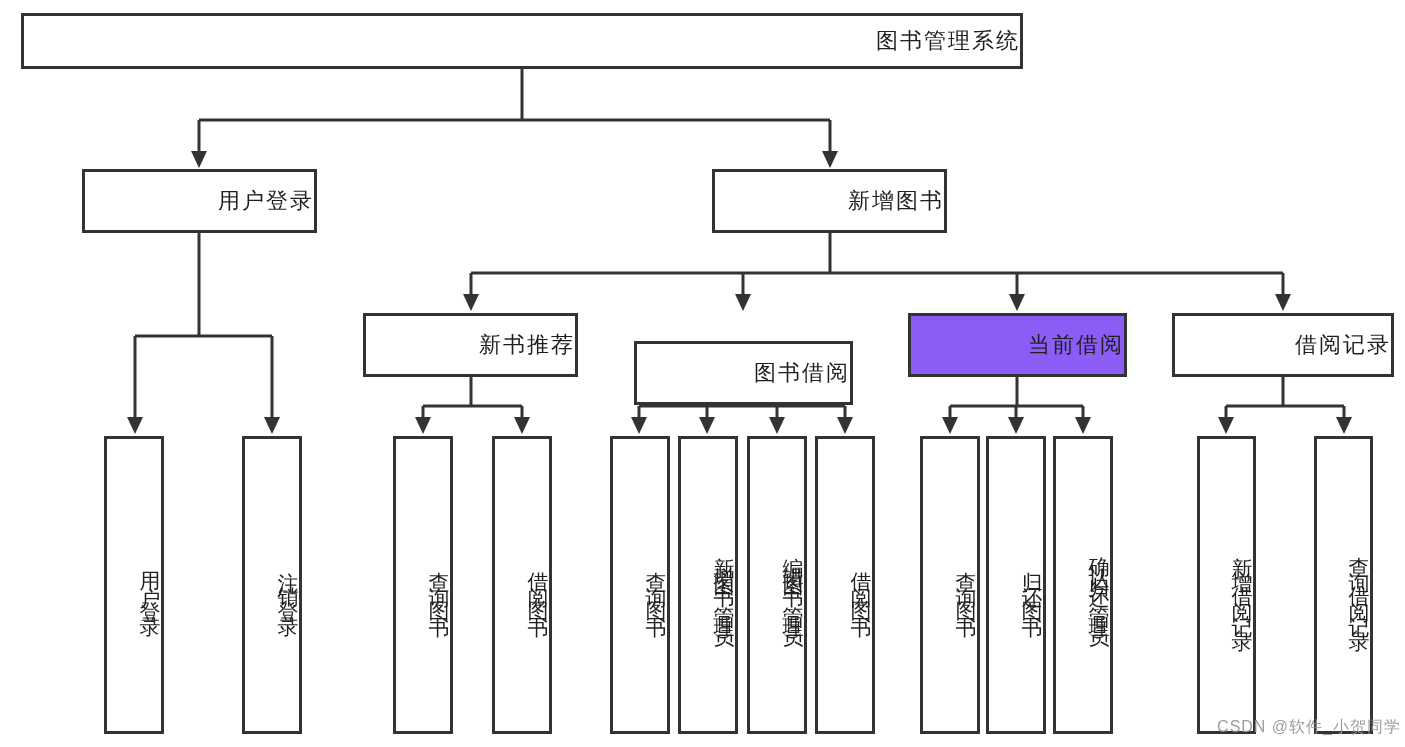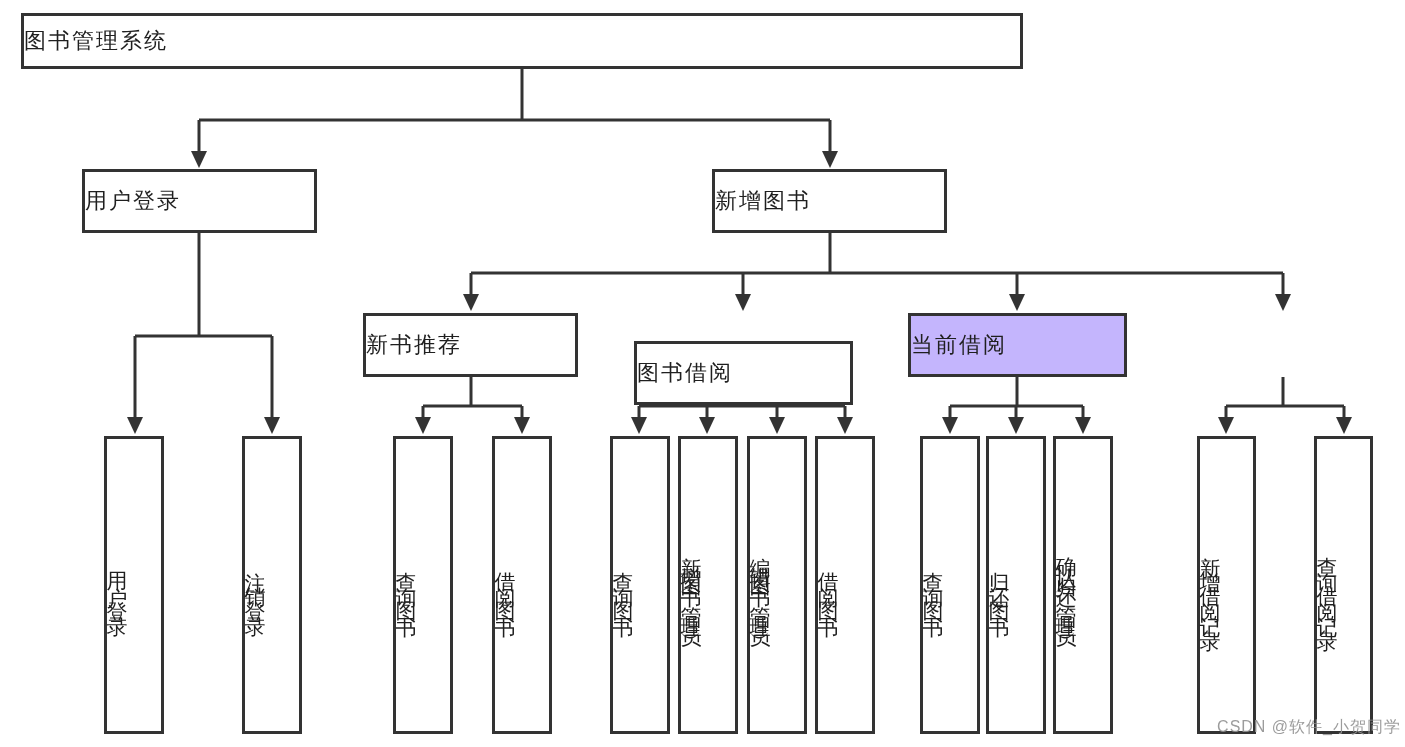--- a/index.html
+++ b/index.html
@@ -18,21 +18,21 @@
     position: absolute;
     left: 0; top: 0;
   }
   .node {
     position: absolute;
     box-sizing: border-box;
     background: #ffffff;
     border: 3px solid #333333;
     display: flex;
     align-items: center;
-    justify-content: flex-start;
+    justify-content: flex-end;
     color: #1f1f1f;
     line-height: 1;
   }
   .node.h span {
     font-size: 22px;
     letter-spacing: 2px;
     white-space: nowrap;
   }
   .node.v span {
     writing-mode: vertical-rl;
@@ -116,22 +116,25 @@
     </div>
     <div class="node h" style="left: 712px; top: 169px; width: 235px; height: 64px; border-color: rgb(51, 51, 51); background: rgb(255, 255, 255); color: rgb(31, 31, 31);">
       <span>新增图书</span>
     </div>
     <div class="node h" style="left: 363px; top: 313px; width: 215px; height: 64px; border-color: rgb(51, 51, 51); background: rgb(255, 255, 255); color: rgb(31, 31, 31);">
       <span>新书推荐</span>
     </div>
     <div class="node h" style="left: 634px; top: 313px; width: 219px; height: 64px; border-color: rgb(51, 51, 51); background: rgb(255, 255, 255); color: rgb(31, 31, 31); margin-top: 28px;">
       <span>图书借阅</span>
     </div>
-    <div class="node h" style="left: 908px; top: 313px; width: 219px; height: 64px; border-color: rgb(51, 51, 51); background: #c4b5fd; color: rgb(31, 31, 31);">
+    <div class="node h" style="left: 908px; top: 313px; width: 219px; height: 64px; border-color: rgb(51, 51, 51); background: #8b5cf6; color: rgb(31, 31, 31);">
       <span>当前借阅</span>
+    </div>
+    <div class="node h" style="left: 1172px; top: 313px; width: 222px; height: 64px; border-color: rgb(51, 51, 51); background: rgb(255, 255, 255); color: rgb(31, 31, 31);">
+      <span>借阅记录</span>
     </div>
     <div class="node v" style="left: 104px; top: 436px; width: 60px; height: 298px; border-color: rgb(51, 51, 51); background: rgb(255, 255, 255); color: rgb(31, 31, 31);">
       <span style="letter-spacing: 15px;">用户登录</span>
     </div>
     <div class="node v" style="left: 242px; top: 436px; width: 60px; height: 298px; border-color: rgb(51, 51, 51); background: rgb(255, 255, 255); color: rgb(31, 31, 31);">
       <span style="letter-spacing: 15px;">注销登录</span>
     </div>
     <div class="node v" style="left: 393px; top: 436px; width: 60px; height: 298px; border-color: rgb(51, 51, 51); background: rgb(255, 255, 255); color: rgb(31, 31, 31);">
       <span style="letter-spacing: 15px;">查询图书</span>
     </div>

